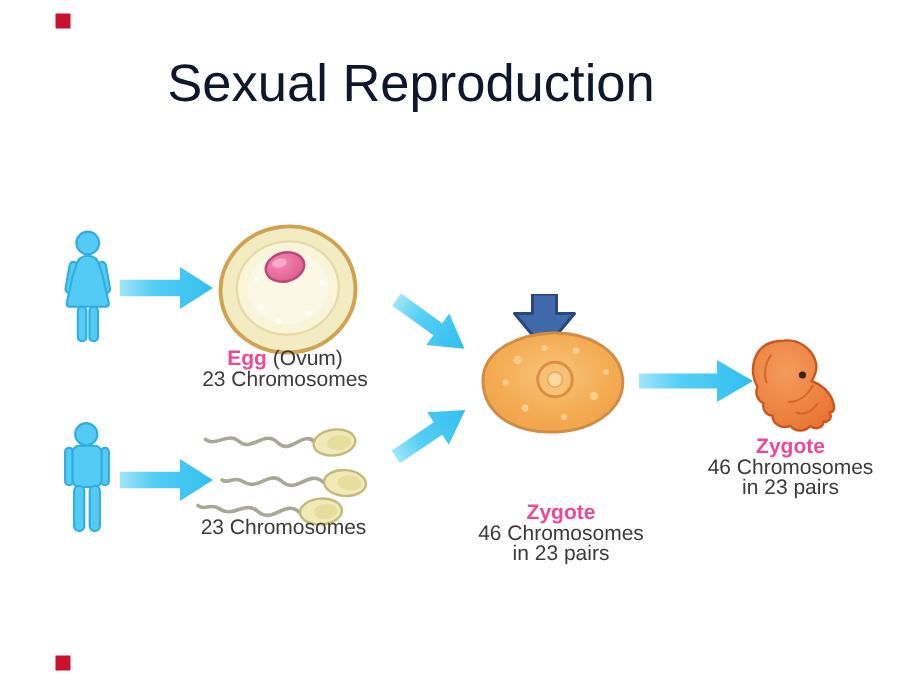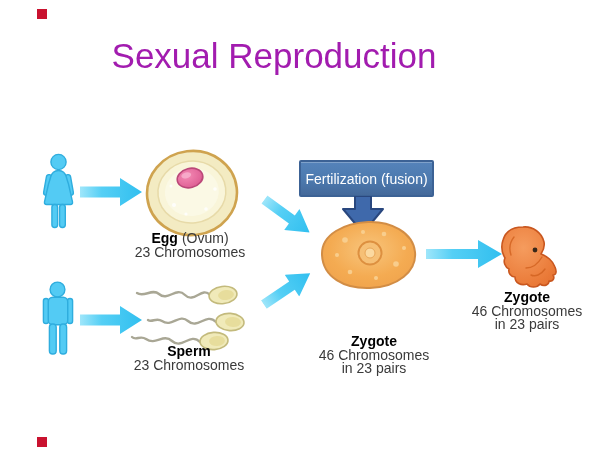--- a/index.html
+++ b/index.html
@@ -4,40 +4,40 @@
 <style>
   html,body{margin:0;padding:0;background:#ffffff;}
   #slide{
     position:relative;width:600px;height:450px;background:#ffffff;overflow:hidden;
     font-family:"Liberation Sans",sans-serif;
   }
   .abs{position:absolute;}
   
   #title{
     left:0;top:34px;width:548px;text-align:center;
-    font-size:35px;line-height:44px;color:#a21caf;letter-spacing:0px;
+    font-size:35px;line-height:44px;color:#0f172a;letter-spacing:0px;
   }
   
   .red-square{width:10px;height:10px;background:#c9122f;}
   #red-top{left:37px;top:9px;}
   #red-bottom{left:37px;top:437px;}
   
   #fert-box{
     left:299px;top:160px;width:135px;height:37px;box-sizing:border-box;
     background:linear-gradient(180deg,#5583ba 0%,#4c79ae 55%,#44699a 100%);
     border:2px solid #3c6295;border-radius:2px;
     display:flex;align-items:center;justify-content:center;
     box-shadow:inset 0 1px 0 rgba(255,255,255,0.25);
   }
   #fert-box .fert-text{color:#ffffff;font-size:14px;white-space:nowrap;}
   
   .label{
     text-align:center;color:#3a3a3a;font-size:14px;line-height:13.5px;
   }
-  .label .lbl-name{font-weight:bold;color:#000000;}
+  .label .lbl-name{font-weight:bold;color:#ec4899;}
   .label .lbl-suffix{margin-left:4px;}
   #egg-label{left:128px;top:232px;width:124px;}
   #sperm-label{left:128px;top:345px;width:122px;}
   #zygote-label{left:314px;top:291px;width:120px;margin-top:44px;}
   #embryo-label{left:467px;top:291px;width:120px;}
   svg{display:block;}
   .rot36{transform:rotate(36deg);}
   .rotm34{transform:rotate(-34deg);}
 </style>
 </head>
@@ -141,34 +141,30 @@
       <ellipse cx="86" cy="59" rx="14" ry="8.6" transform="rotate(-4 86 59)"></ellipse>
     </g>
     <g fill="#e3d78e" opacity="0.65">
       <ellipse cx="98" cy="13" rx="8" ry="5" transform="rotate(-7 98 13)"></ellipse>
       <ellipse cx="105" cy="40" rx="8" ry="5" transform="rotate(4 105 40)"></ellipse>
       <ellipse cx="89" cy="59" rx="8" ry="5" transform="rotate(-4 89 59)"></ellipse>
     </g>
   </svg>
 
   <div class="abs label" id="sperm-label">
-    <div class="lbl-name">Sperm</div>
     <div>23 Chromosomes</div>
   </div>
 
   <svg class="abs rot36" style="left:259px;top:203px;" width="56" height="26" viewBox="0 0 56 26">
     <polygon points="0,8 34,8 34,0 56,13 34,26 34,18 0,18" fill="url(#cyanGrad)"></polygon>
   </svg>
   <svg class="abs rotm34" style="left:259px;top:276px;" width="56" height="26" viewBox="0 0 56 26">
     <polygon points="0,8 34,8 34,0 56,13 34,26 34,18 0,18" fill="url(#cyanGrad)"></polygon>
   </svg>
 
-  <div class="abs" id="fert-box">
-    <span class="fert-text">Fertilization (fusion)</span>
-  </div>
 
   <svg class="abs" style="left:342px;top:196px;" width="42" height="38" viewBox="0 0 42 38">
     <polygon points="13,0 29,0 29,13 41,13 21,37 1,13 13,13" fill="#3f69ab" stroke="#29477e" stroke-width="2" stroke-linejoin="round"></polygon>
   </svg>
 
   <svg class="abs" style="left:320px;top:220px;" width="98" height="70" viewBox="0 0 98 70">
     <path d="M48,2 C70,1 93,12 95,32 C97,51 78,67 50,68 C24,69 3,57 2,35 C1,14 25,3 48,2 Z" fill="url(#zygoteGrad)" stroke="#d28d45" stroke-width="2"></path>
     <g fill="#f9d193" opacity="0.9">
       <circle cx="25" cy="20" r="2.8"></circle>
         <circle cx="64" cy="14" r="2.3"></circle>

